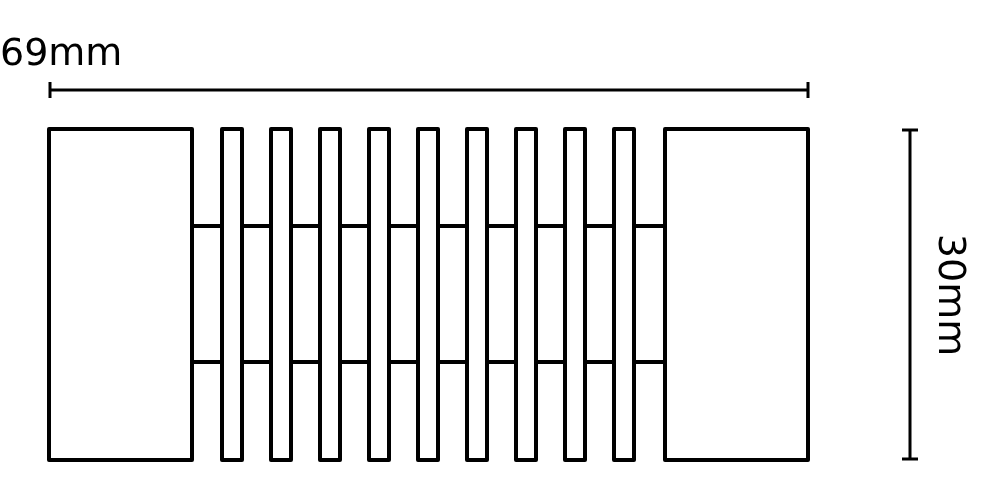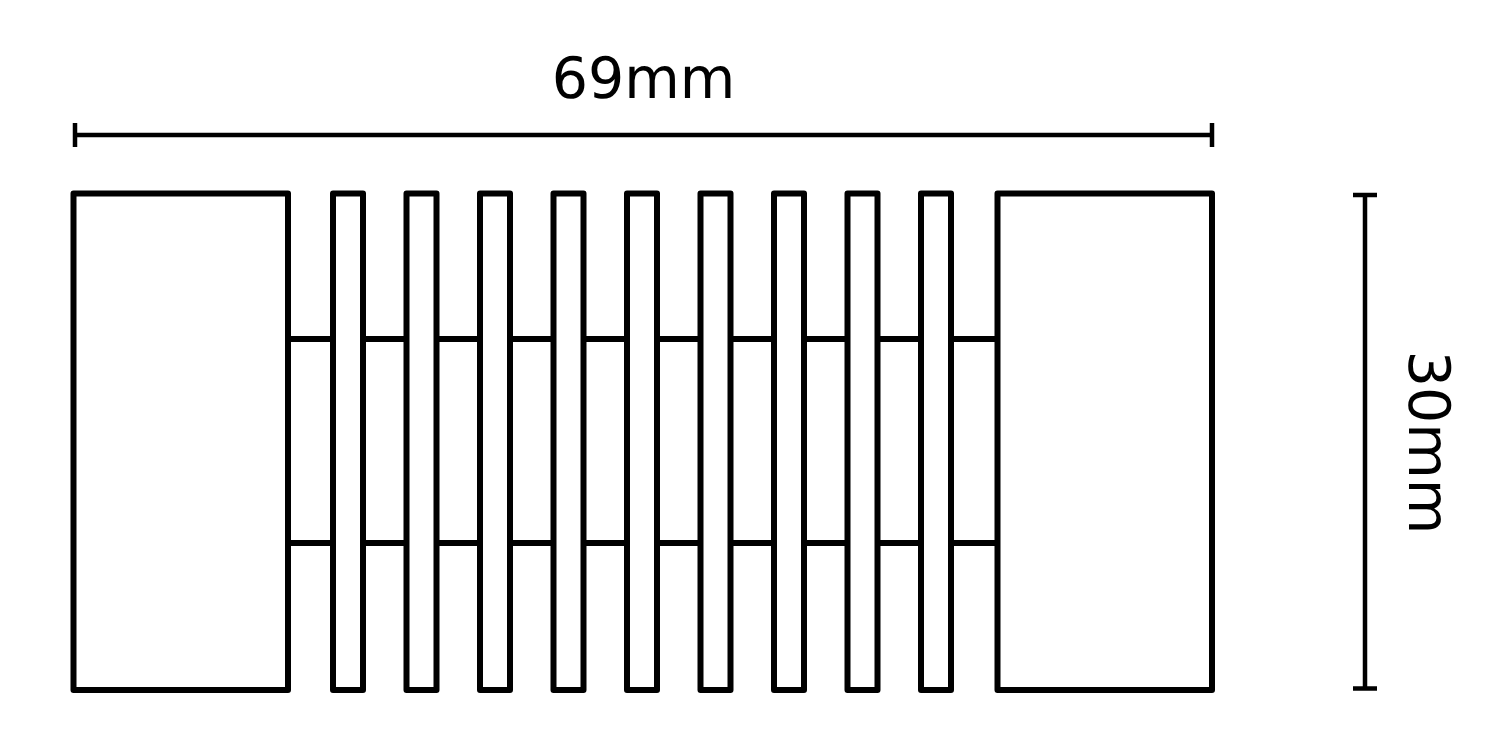--- a/index.html
+++ b/index.html
@@ -23,21 +23,20 @@
       position: absolute;
       font-family: "DejaVu Sans", sans-serif;
       font-size: 38px;
       color: #000;
       line-height: 1;
       white-space: nowrap;
     }
     #width-label {
       left: 0;
       width: 858px;
-      text-align: center;
       top: 33px;
     }
     #height-label {
       left: 952px;
       top: 295px;
       transform: translate(-50%, -50%) rotate(90deg);
     }
   </style>
 </head>
 <body>

